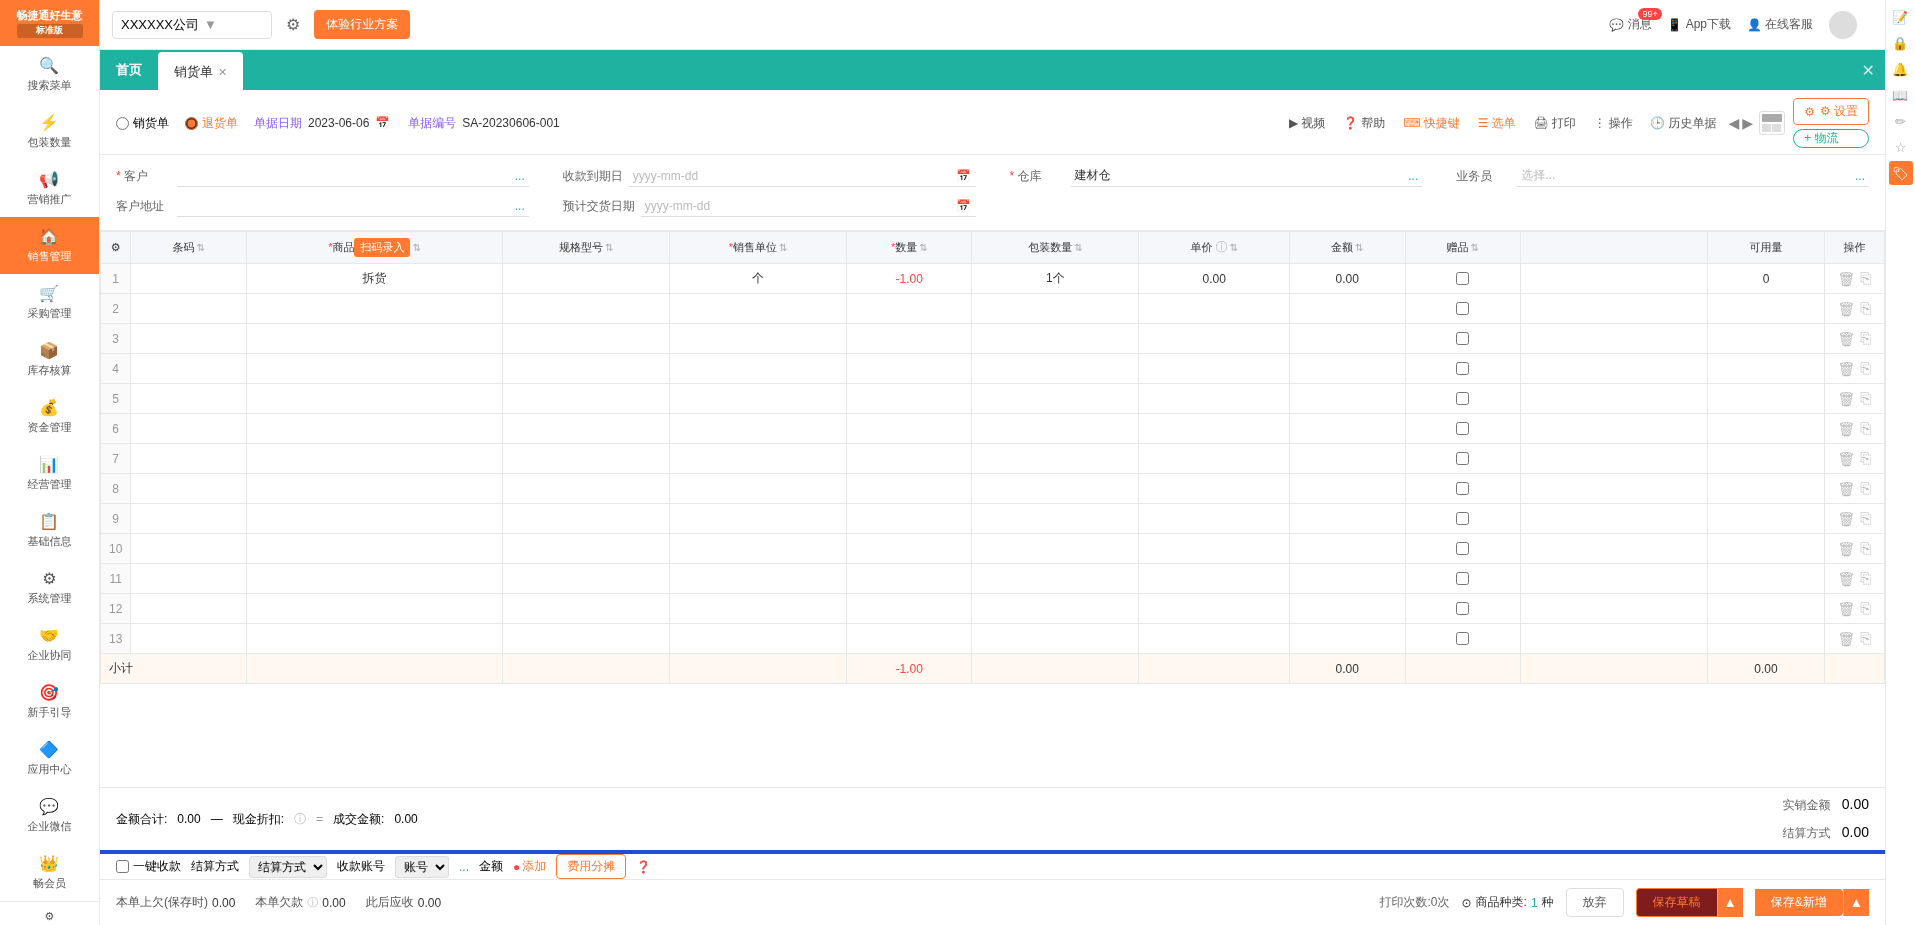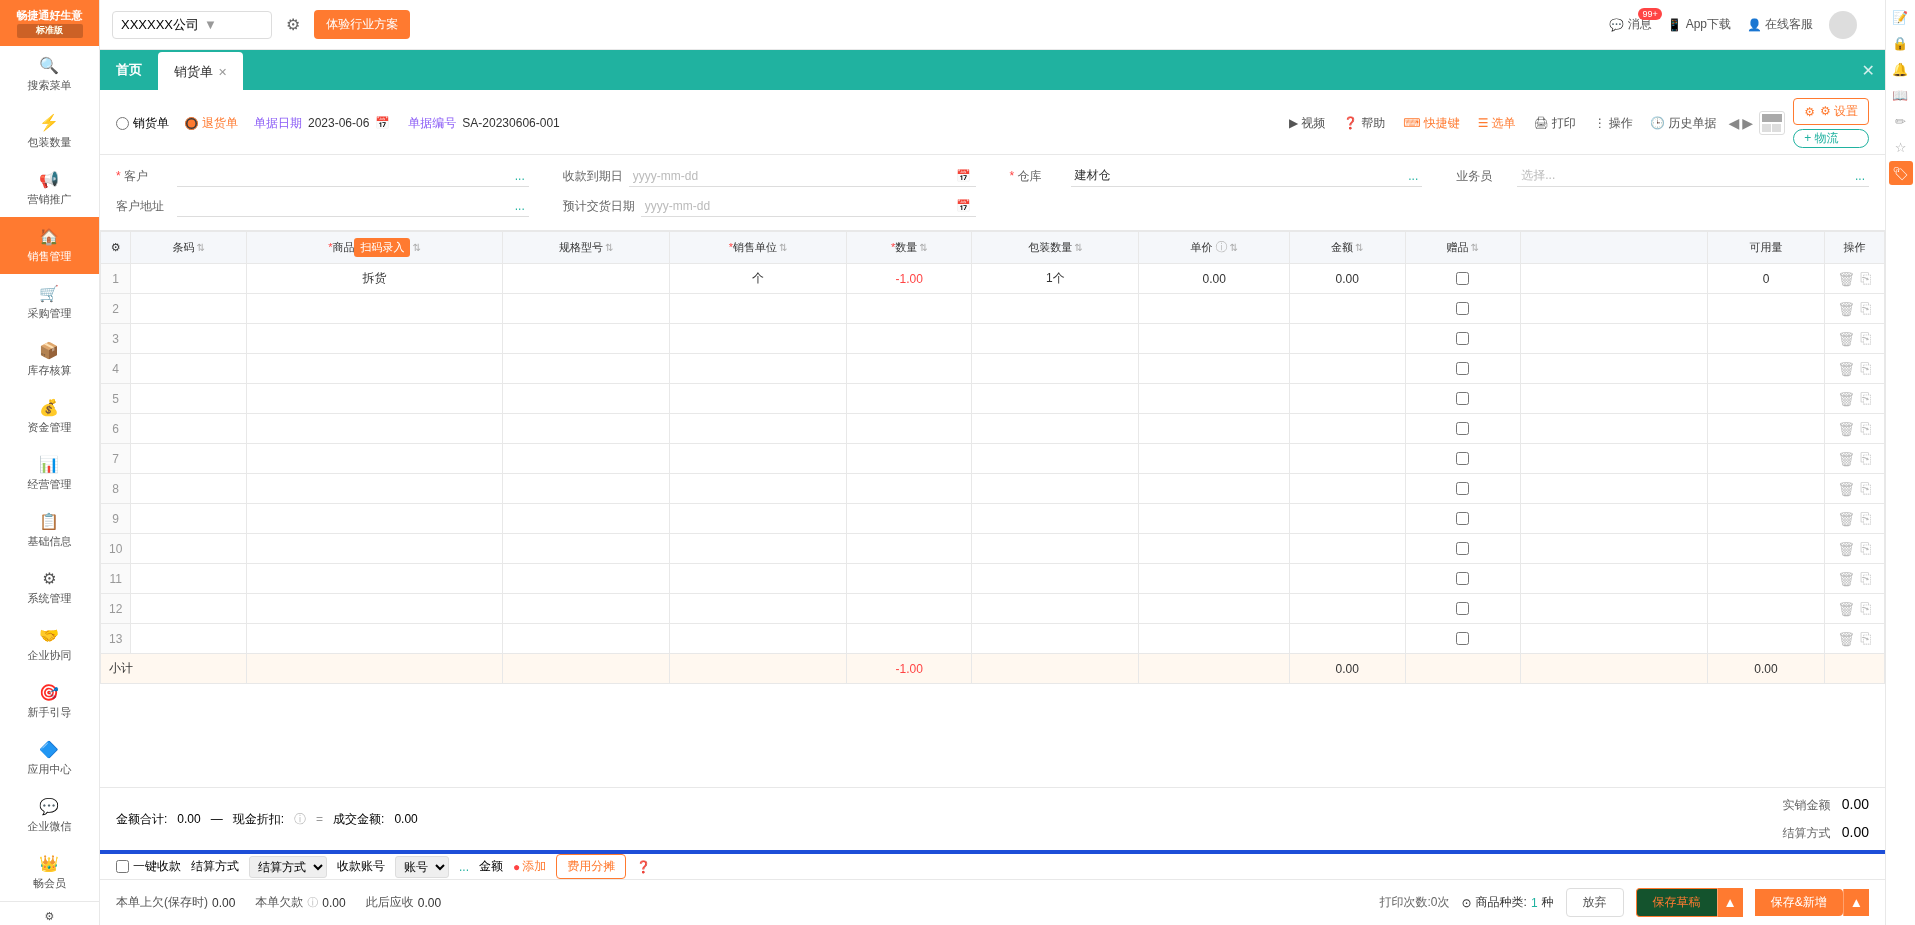--- a/index.html
+++ b/index.html
@@ -82,21 +82,21 @@
     
     .bottom-bar { background: #fff; padding: 8px 16px; border-top: 1px solid #e8e8e8; display: flex; font-size: 12px; color: #555; }
     .bottom-stats { display: flex; gap: 20px; align-items: center; }
     .bottom-stat { display: flex; align-items: center; gap: 4px; }
     .bottom-stat .val { color: #333; font-weight: 500; }
     .bottom-right { margin-left: auto; display: flex; align-items: center; gap: 12px; }
     .print-info { color: #666; }
     .product-count { display: flex; align-items: center; gap: 4px; color: #333; }
     .product-count .count-val { color: #20b2a0; }
     .btn-abandon { border: 1px solid #ddd; background: #fff; color: #555; border-radius: 4px; padding: 5px 16px; cursor: pointer; font-size: 12px; }
-    .btn-save-draft { border: 1px solid #ff7a30; background: #14532d; color: #ff7a30; border-radius: 4px; padding: 5px 16px; cursor: pointer; font-size: 12px; display: flex; align-items: center; gap: 3px; }
+    .btn-save-draft { border: 1px solid #ff7a30; background: #7f1d1d; color: #ff7a30; border-radius: 4px; padding: 5px 16px; cursor: pointer; font-size: 12px; display: flex; align-items: center; gap: 3px; }
     .btn-save-new { background: #ff7a30; color: #fff; border: none; border-radius: 4px; padding: 5px 16px; cursor: pointer; font-size: 12px; display: flex; align-items: center; gap: 3px; }
     .btn-group { display: flex; }
     .btn-group .btn-save-draft { border-radius: 4px 0 0 4px; border-right: none; }
     .btn-group .btn-split { background: #ff7a30; color: #fff; border: none; padding: 5px 6px; cursor: pointer; border-left: 1px solid rgba(255,255,255,0.3); }
     .btn-group .btn-save-new { border-radius: 0 4px 4px 0; }
 
     
     .right-panel { width: 30px; background: #fff; border-left: 1px solid #e8e8e8; display: flex; flex-direction: column; align-items: center; padding: 5px 0; gap: 2px; flex-shrink: 0; }
     .right-panel-btn { width: 24px; height: 24px; display: flex; align-items: center; justify-content: center; cursor: pointer; color: #aaa; font-size: 13px; border-radius: 3px; }
     .right-panel-btn.active-right { background: #ff7a30; color: #fff; }

